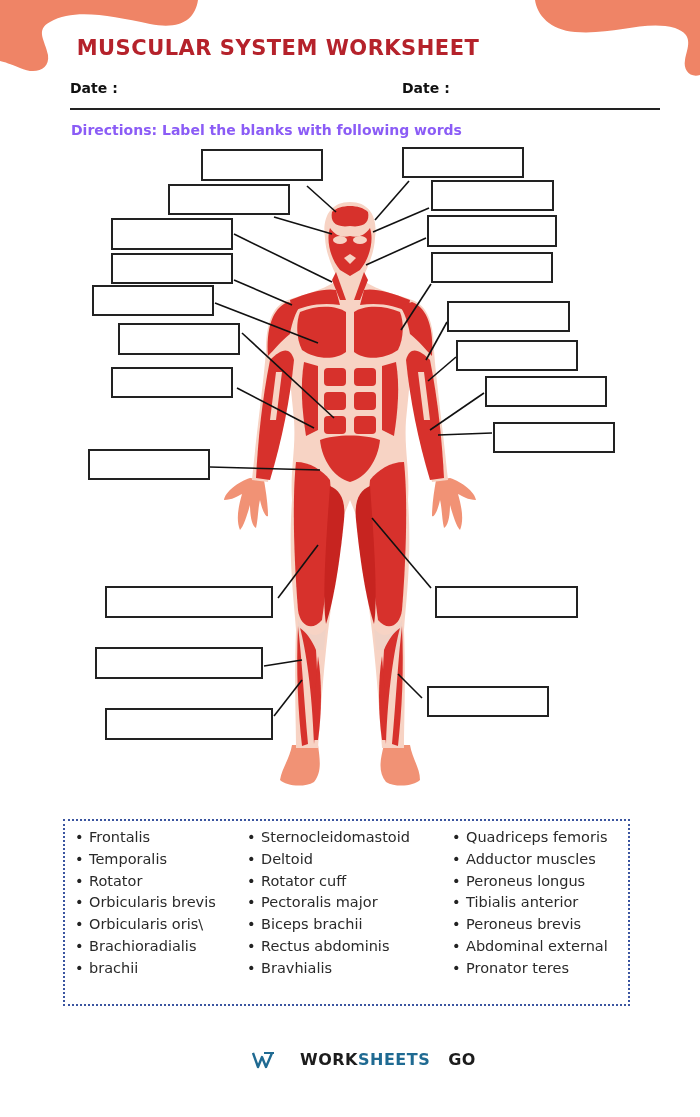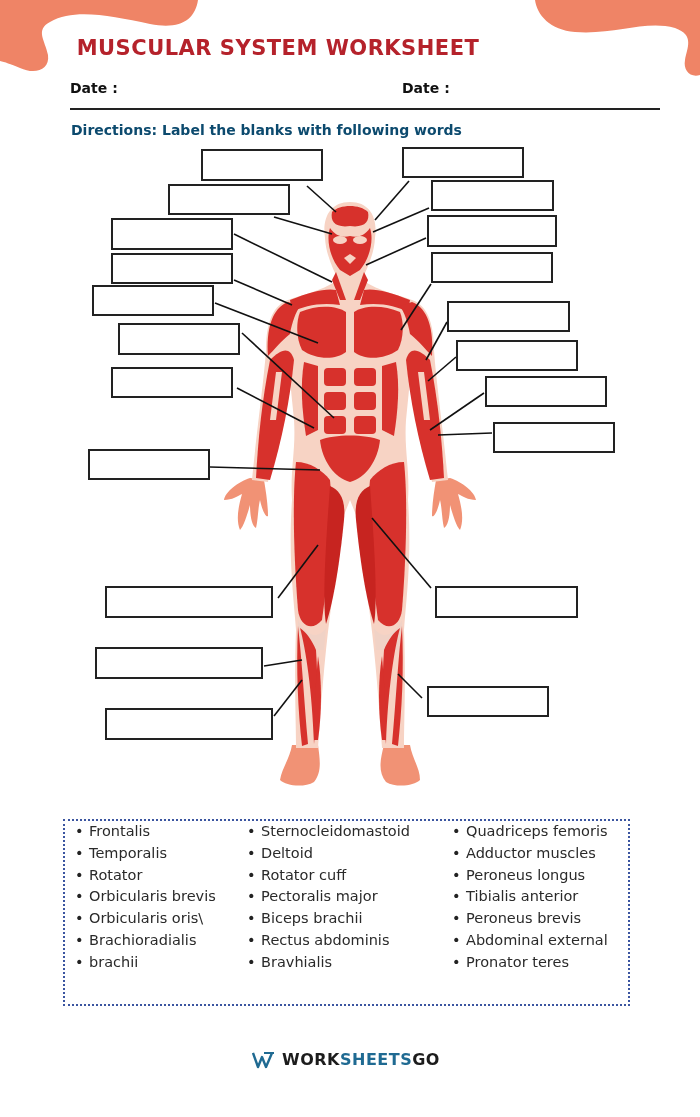--- a/index.html
+++ b/index.html
@@ -4,32 +4,32 @@
 <style>
   html, body { margin:0; padding:0; }
   body { width:700px; height:1117px; position:relative; background:#ffffff; overflow:hidden;
          font-family:"DejaVu Sans", sans-serif; color:#1a1a1a; }
   .blob { position:absolute; top:0; }
   .title { position:absolute; top:36px; left:0; width:556px; text-align:center;
            font-family:"DejaVu Sans", sans-serif; font-weight:bold; font-size:21px;
            color:#b5222b; letter-spacing:0.5px; }
   .field-label { position:absolute; top:80px; font-size:14px; font-weight:bold; color:#111; }
   .rule { position:absolute; left:70px; top:108px; width:590px; height:2px; background:#222; }
-  .directions { position:absolute; top:122px; left:71px; font-size:14px; font-weight:bold; color:#0c4a6e; }
+  .directions { position:absolute; top:122px; left:71px; font-size:14px; font-weight:bold; color:#8b5cf6; }
   .figure { position:absolute; left:0; top:0; width:700px; height:800px; }
   .box { position:absolute; border:2px solid #222; background:#fff; box-sizing:border-box; cursor:text; }
   .wordbank { position:absolute; left:63px; top:819px; width:567px; height:187px;
               border:2px dotted #3b55a0; box-sizing:border-box; }
-  .col { position:absolute; top:0; }
+  .col { position:absolute; top:6px; }
   .col ul { list-style:none; margin:0; padding:0; }
   .col li { font-size:14.5px; line-height:21.8px; color:#2a2a2a; white-space:nowrap; }
   .col li::before { content:"\2022"; display:inline-block; width:14px; color:#222; }
   .logo { position:absolute; top:1050px; left:252px; display:flex; align-items:center; gap:6px; }
   .logo-text { font-family:"DejaVu Sans", sans-serif; font-weight:bold; font-size:16px; letter-spacing:0.5px; }
-  .logo-dark { color:#1c1c1c; }
+  .logo-dark { color:#1c1c1c;margin-left:18px; }
   .logo-blue { color:#1f6a92;text-align:center; }
 </style>
 </head>
 <body>
 
 <svg class="blob" style="left:0" width="200" height="80" viewBox="0 0 200 80">
   <path d="M0,0 L198,0 C195,20 180,30 150,24 C110,16 75,8 50,22 C35,30 45,40 48,55 C50,70 35,75 20,68 C10,64 5,62 0,61 Z" fill="#ef8466"></path>
 </svg>
 <svg class="blob" style="right:0" width="185" height="80" viewBox="0 0 185 80">
   <path d="M20,0 L185,0 L185,75 C175,78 168,70 170,60 C172,48 180,35 160,28 C130,20 100,35 60,32 C35,30 22,15 20,0 Z" fill="#ef8466"></path>

